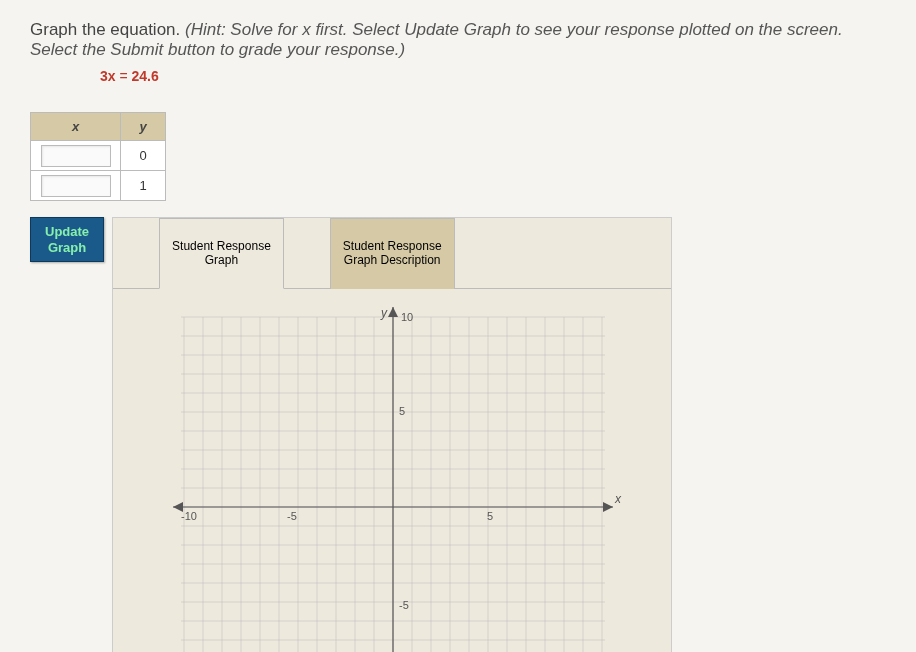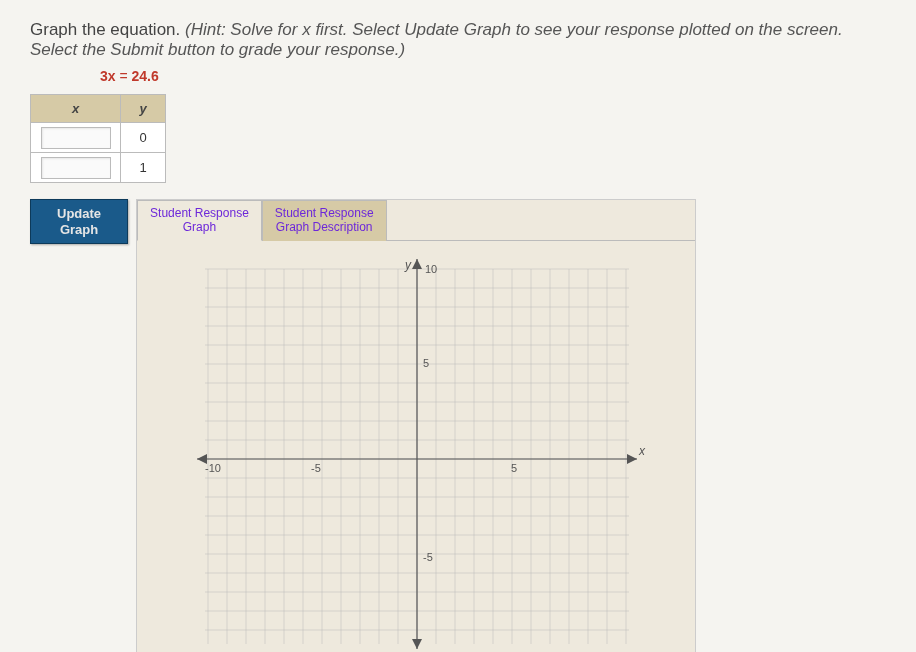--- a/index.html
+++ b/index.html
@@ -16,21 +16,21 @@
     color: #444;
     margin-bottom: 8px;
   }
   .instructions .hint {
     font-style: italic;
     color: #555;
   }
   .equation {
     font-size: 14px;
     margin-left: 70px;
-    margin-bottom: 10px;
+    margin-bottom: 28px;
   }
   .equation .lhs { color: #c0392b; font-weight: bold;}
   .equation .eq { color: #c0392b; }
   .equation .rhs { color: #c0392b; font-weight: bold;}
   table.xy {
     border-collapse: collapse;
     margin-bottom: 16px;
     border: 1px solid #bbb;
   }
   table.xy th, table.xy td {
@@ -61,50 +61,51 @@
     font-size: 12px;
     text-align: center;
   }
   .worksheet {
     display: flex;
     gap: 8px;
     align-items: flex-start;
   }
   .update-btn {
     background: #1a5a8a;
-    color: #e5e5e5;
+    color: #86efac;
     border: 1px solid #0d3a5a;
     font-size: 13px;
     font-weight: bold;
     text-align: center;
-    padding: 6px 26px;
+    padding: 6px 14px;
     line-height: 1.2;
     cursor: pointer;
     box-shadow: 1px 1px 2px rgba(0,0,0,0.3);
     font-family: inherit;
   }
   .graph-area {
     background: #eee9dd;
     padding: 0;
     border: 1px solid #ccc;
     width: 560px;
   }
   .tabs {
     display: flex;
   }
   .tab {
     border: 1px solid #bbb;
     border-bottom: none;
-    padding: 5px 12px;
+    padding: 20px 12px;
     font-size: 12px;
-    color: #6d28d9;
+    color: #000000;
     text-align: center;
     cursor: pointer;
     background: #eee9dd;
     line-height: 1.2;
+    margin-left: 46px;
   }
   .tab.active {
     background: #eee9dd;
     border-bottom: 1px solid #eee9dd;
     position: relative;
     z-index: 2;
   }
   .tab.inactive {
     background: #d6caa6;
   }

